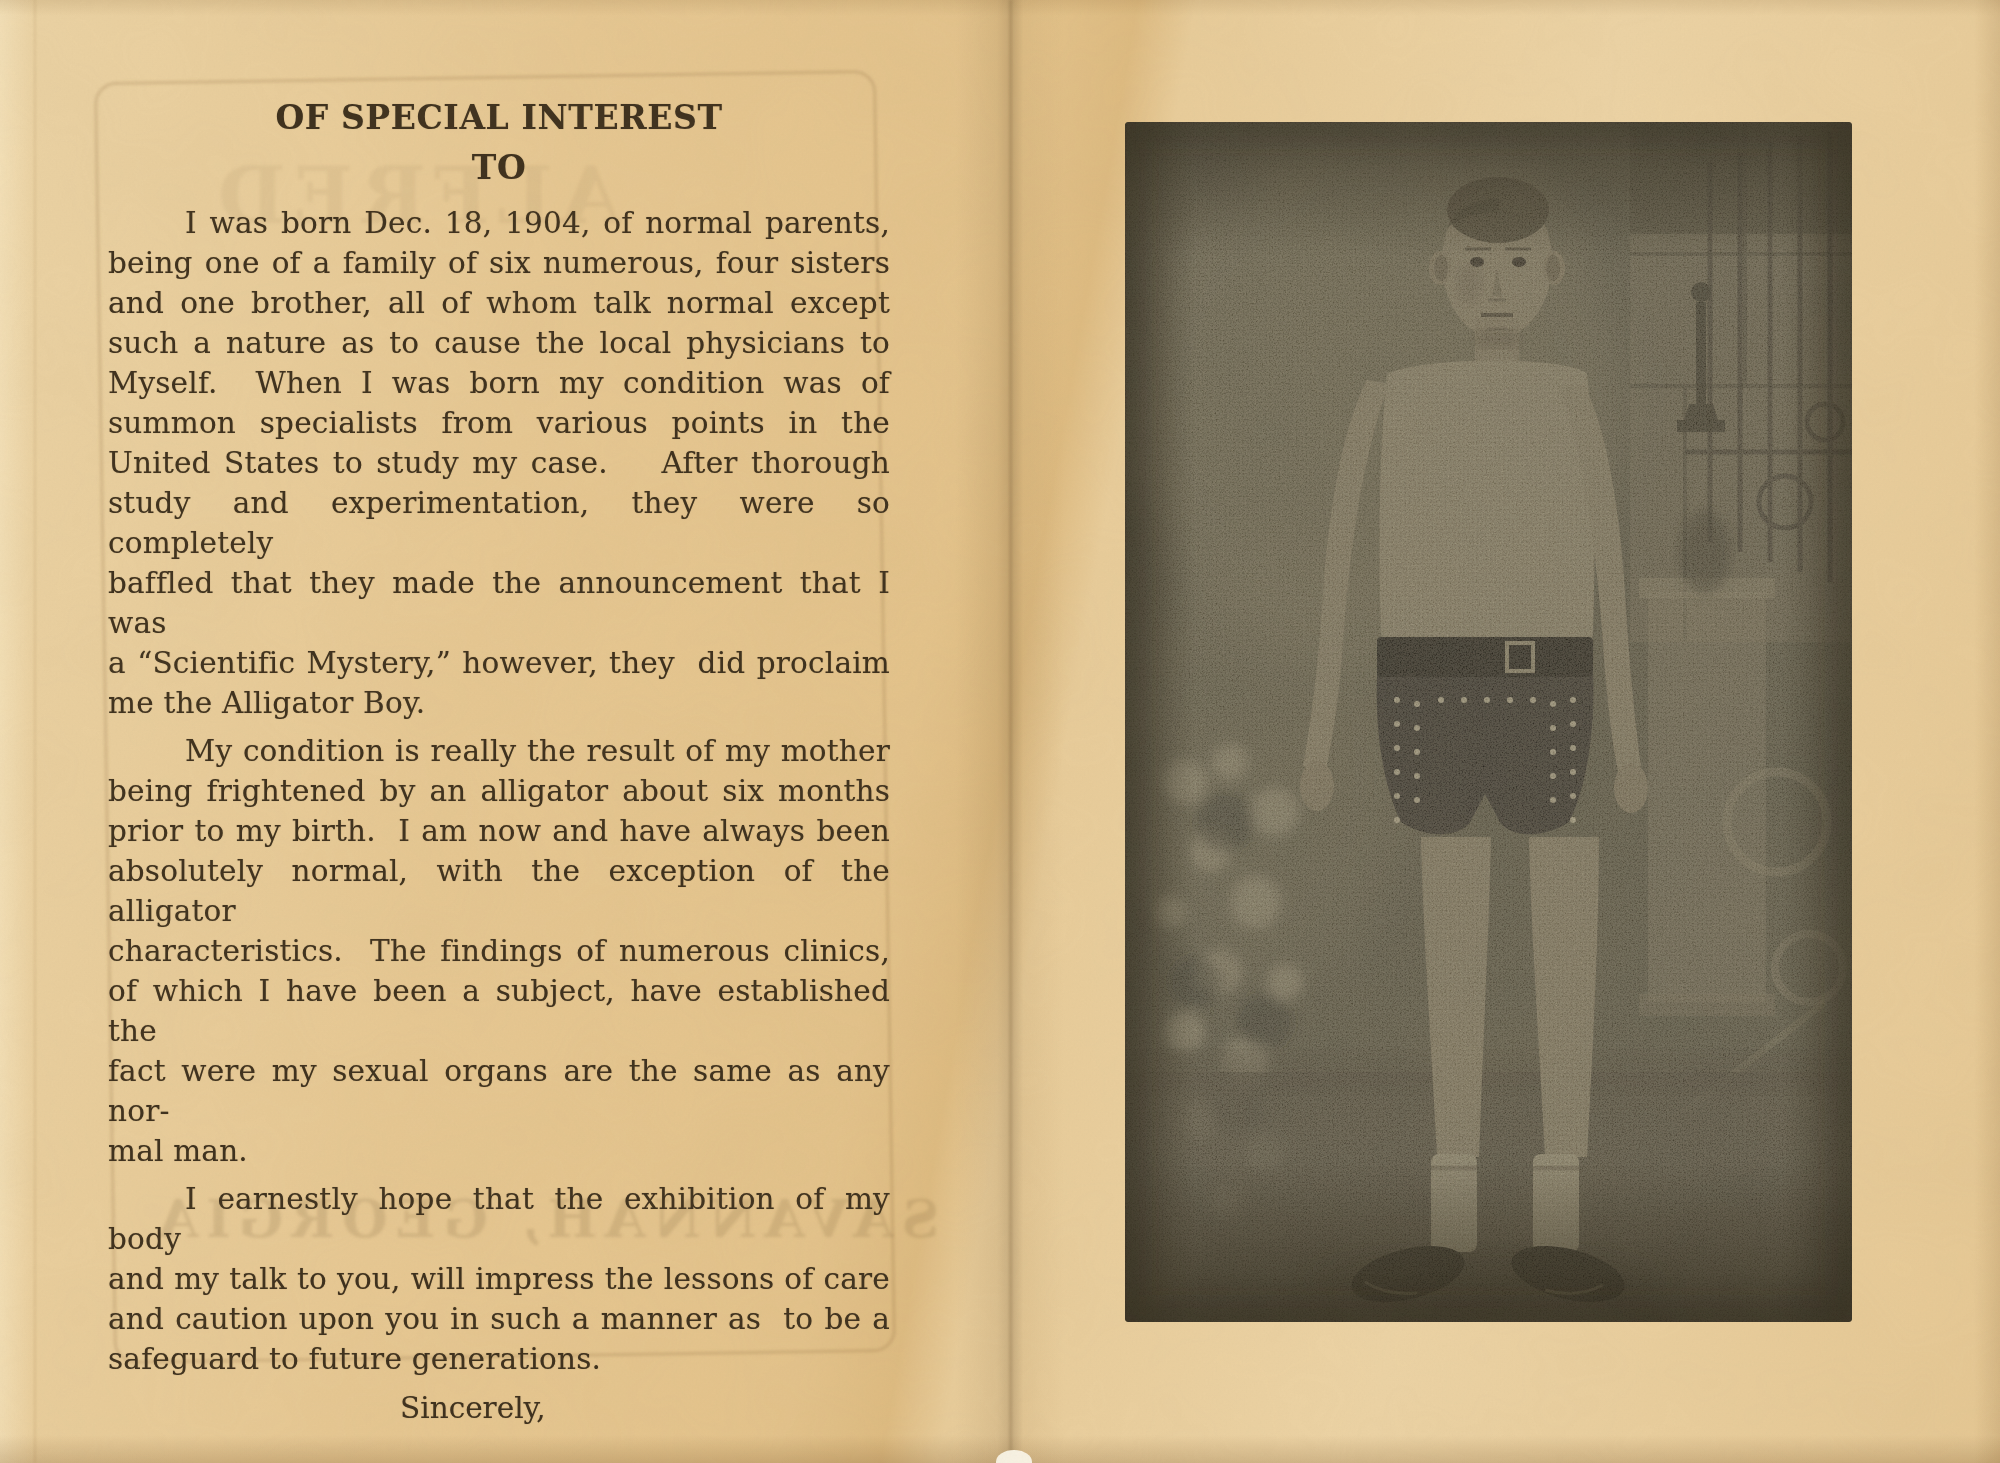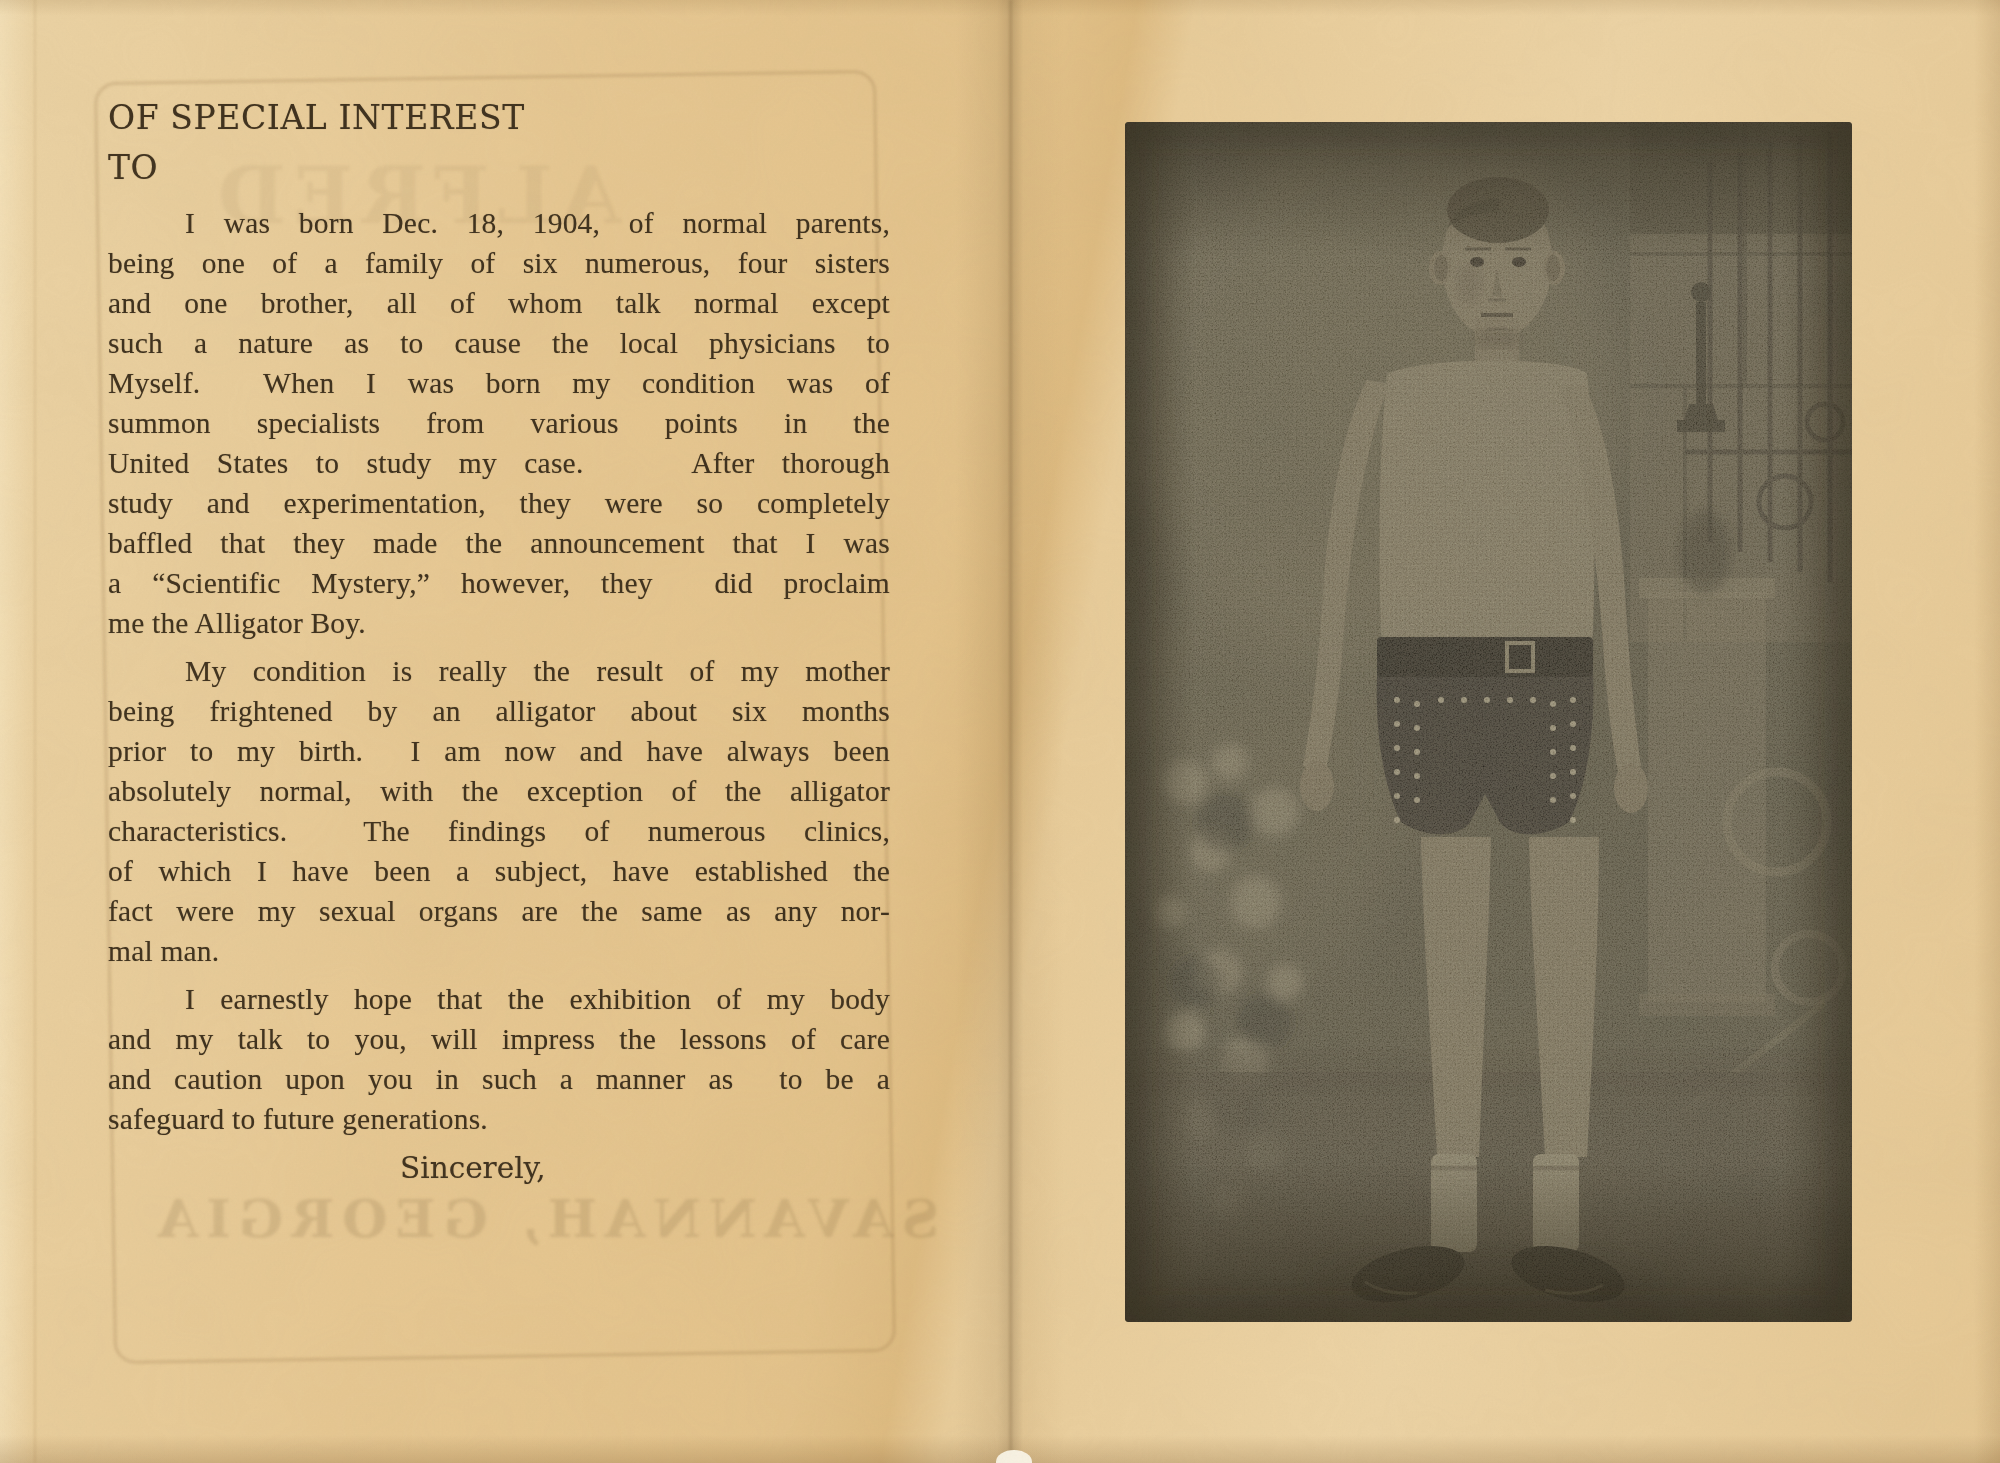--- a/index.html
+++ b/index.html
@@ -30,22 +30,22 @@
   .ghost-box{position:absolute;left:104px;top:76px;width:776px;height:1276px;
     border:3px solid rgba(118,86,46,.20);border-radius:22px;
     transform:rotate(-0.9deg);filter:blur(1.5px);}
   .ghost-text{position:absolute;transform:scaleX(-1);color:rgba(110,84,46,.13);
     font-weight:bold;letter-spacing:8px;filter:blur(1.5px);white-space:nowrap;}
   .ghost-top{left:210px;top:150px;font-size:78px;color:rgba(112,86,48,.08);}
   .ghost-bottom{left:150px;top:1188px;font-size:52px;color:rgba(104,80,42,.16);}
   
   .letter{position:absolute;left:108px;top:93px;width:782px;color:#3a2d1b;
     text-shadow:0 0 1px rgba(58,45,27,.35);}
-  .h-line{font-weight:normal;font-size:33px;line-height:50px;letter-spacing:.6px;}
-  .para{margin:0 0 8px 0;font-family:Liberation Serif, serif;}
+  .h-line{font-weight:bold;font-size:33px;line-height:50px;text-align:center;letter-spacing:.6px;}
+  .para{margin:0 0 8px 0;}
   .para:first-of-type{margin-top:0;}
   .ln{font-size:29.5px;line-height:40px;text-align:justify;text-align-last:justify;letter-spacing:.2px;}
   .ln.left{text-align-last:left;}
   .ln.ind{text-indent:77px;}
   .sincerely{font-size:29.5px;line-height:42px;padding-left:292px;}
   
   .photo{position:absolute;left:1125px;top:122px;width:727px;height:1200px;border-radius:2px;}
   .tex-overlay{position:absolute;left:0;top:0;width:2000px;height:1463px;pointer-events:none;}
 </style>
 </head>

